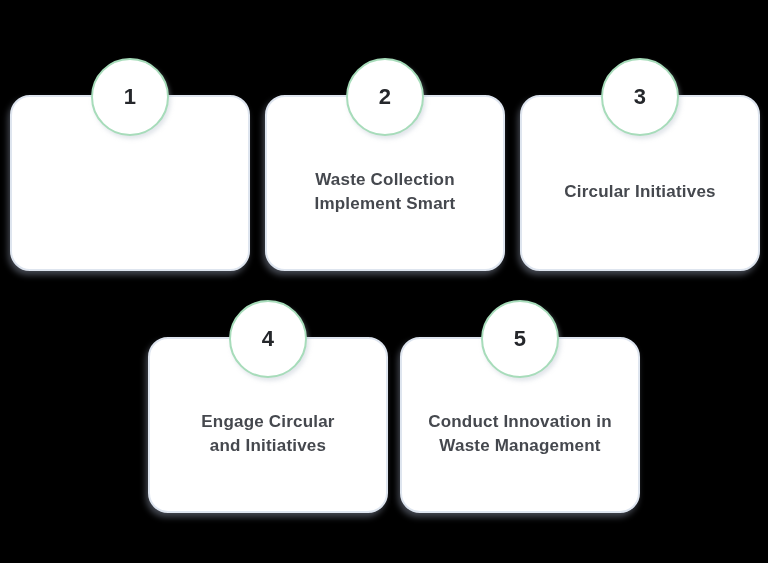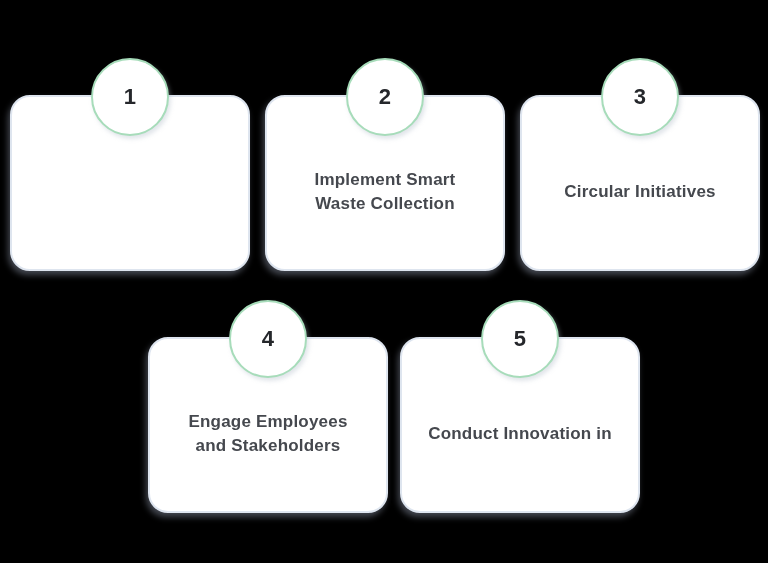--- a/index.html
+++ b/index.html
@@ -76,46 +76,47 @@
     <div class="badge">
       <span>1</span>
     </div>
   </div>
 
   <div class="card card-2">
     <div class="badge">
       <span>2</span>
     </div>
     <div class="card-text">
+      <div>Waste Collection</div>
       <div>Implement Smart</div>
-      <div>Waste Collection</div>
     </div>
   </div>
 
   <div class="card card-3">
     <div class="badge">
       <span>3</span>
     </div>
     <div class="card-text">
       <div>Circular Initiatives</div>
     </div>
   </div>
 
   <div class="card card-4">
     <div class="badge">
       <span>4</span>
     </div>
     <div class="card-text">
-      <div>Engage Employees</div>
-      <div>and Stakeholders</div>
+      <div>Engage Circular</div>
+      <div>and Initiatives</div>
     </div>
   </div>
 
   <div class="card card-5">
     <div class="badge">
       <span>5</span>
     </div>
     <div class="card-text">
       <div>Conduct Innovation in</div>
+      <div>Waste Management</div>
     </div>
   </div>
 
 </div>
 
 </body></html>

